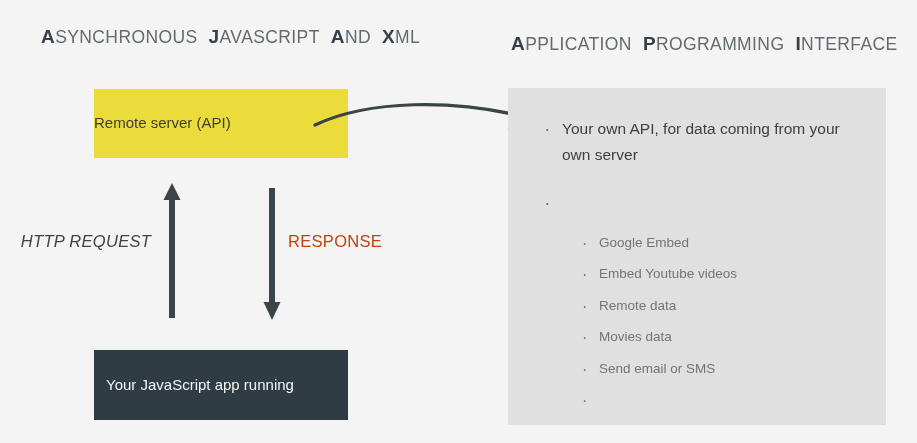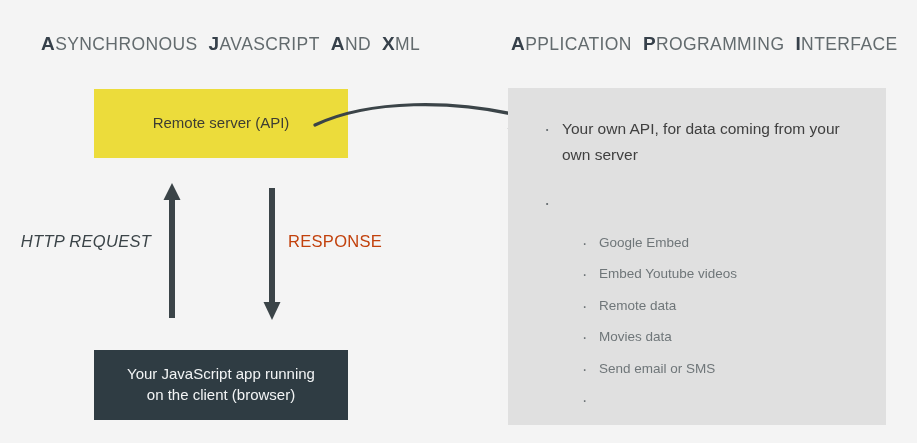--- a/index.html
+++ b/index.html
@@ -29,29 +29,28 @@
     white-space: nowrap;
     font-weight: 400;
   }
   .heading .cap {
     font-weight: 700;
     color: #36404a;
     font-size: 19px;
   }
   .heading .word { margin-right: 11px; }
   .heading .word:last-child { margin-right: 0; }
-  #heading-ajax { left: 41px; top: 33px; }
+  #heading-ajax { left: 41px; top: 26px; }
   #heading-api  { left: 511px; top: 33px; }
 
   
   .box {
     position: absolute;
     display: flex;
     align-items: center;
-    justify-content: center;
     text-align: center;
     line-height: 1.38;
   }
   #remote-server-box {
     left: 94px; top: 89px;
     width: 254px; height: 69px;
     background: #ecdc3b;
     color: #3d3d33;
     font-size: 15px;
   }
@@ -160,21 +159,21 @@
 
   <div class="heading" id="heading-api">
     <span class="word"><span class="cap">A</span><span>PPLICATION</span></span><span class="word"><span class="cap">P</span><span>ROGRAMMING</span></span><span class="word"><span class="cap">I</span><span>NTERFACE</span></span>
   </div>
 
   <div class="box" id="remote-server-box">
     <span>Remote server (API)</span>
   </div>
 
   <div class="box" id="client-app-box">
-    <span><span>Your JavaScript app running</span><br><span>on the client (browser)</span></span>
+    <span><span>Your JavaScript app running</span><br></span>
   </div>
 
   <svg id="arrows" viewBox="0 0 917 443">
 
     <g>
       <line x1="172" y1="318" x2="172" y2="196" stroke="#3b4448" stroke-width="6"></line>
       <polygon points="172,183 163.5,200 180.5,200" fill="#3b4448"></polygon>
     </g>
 
     <g>

